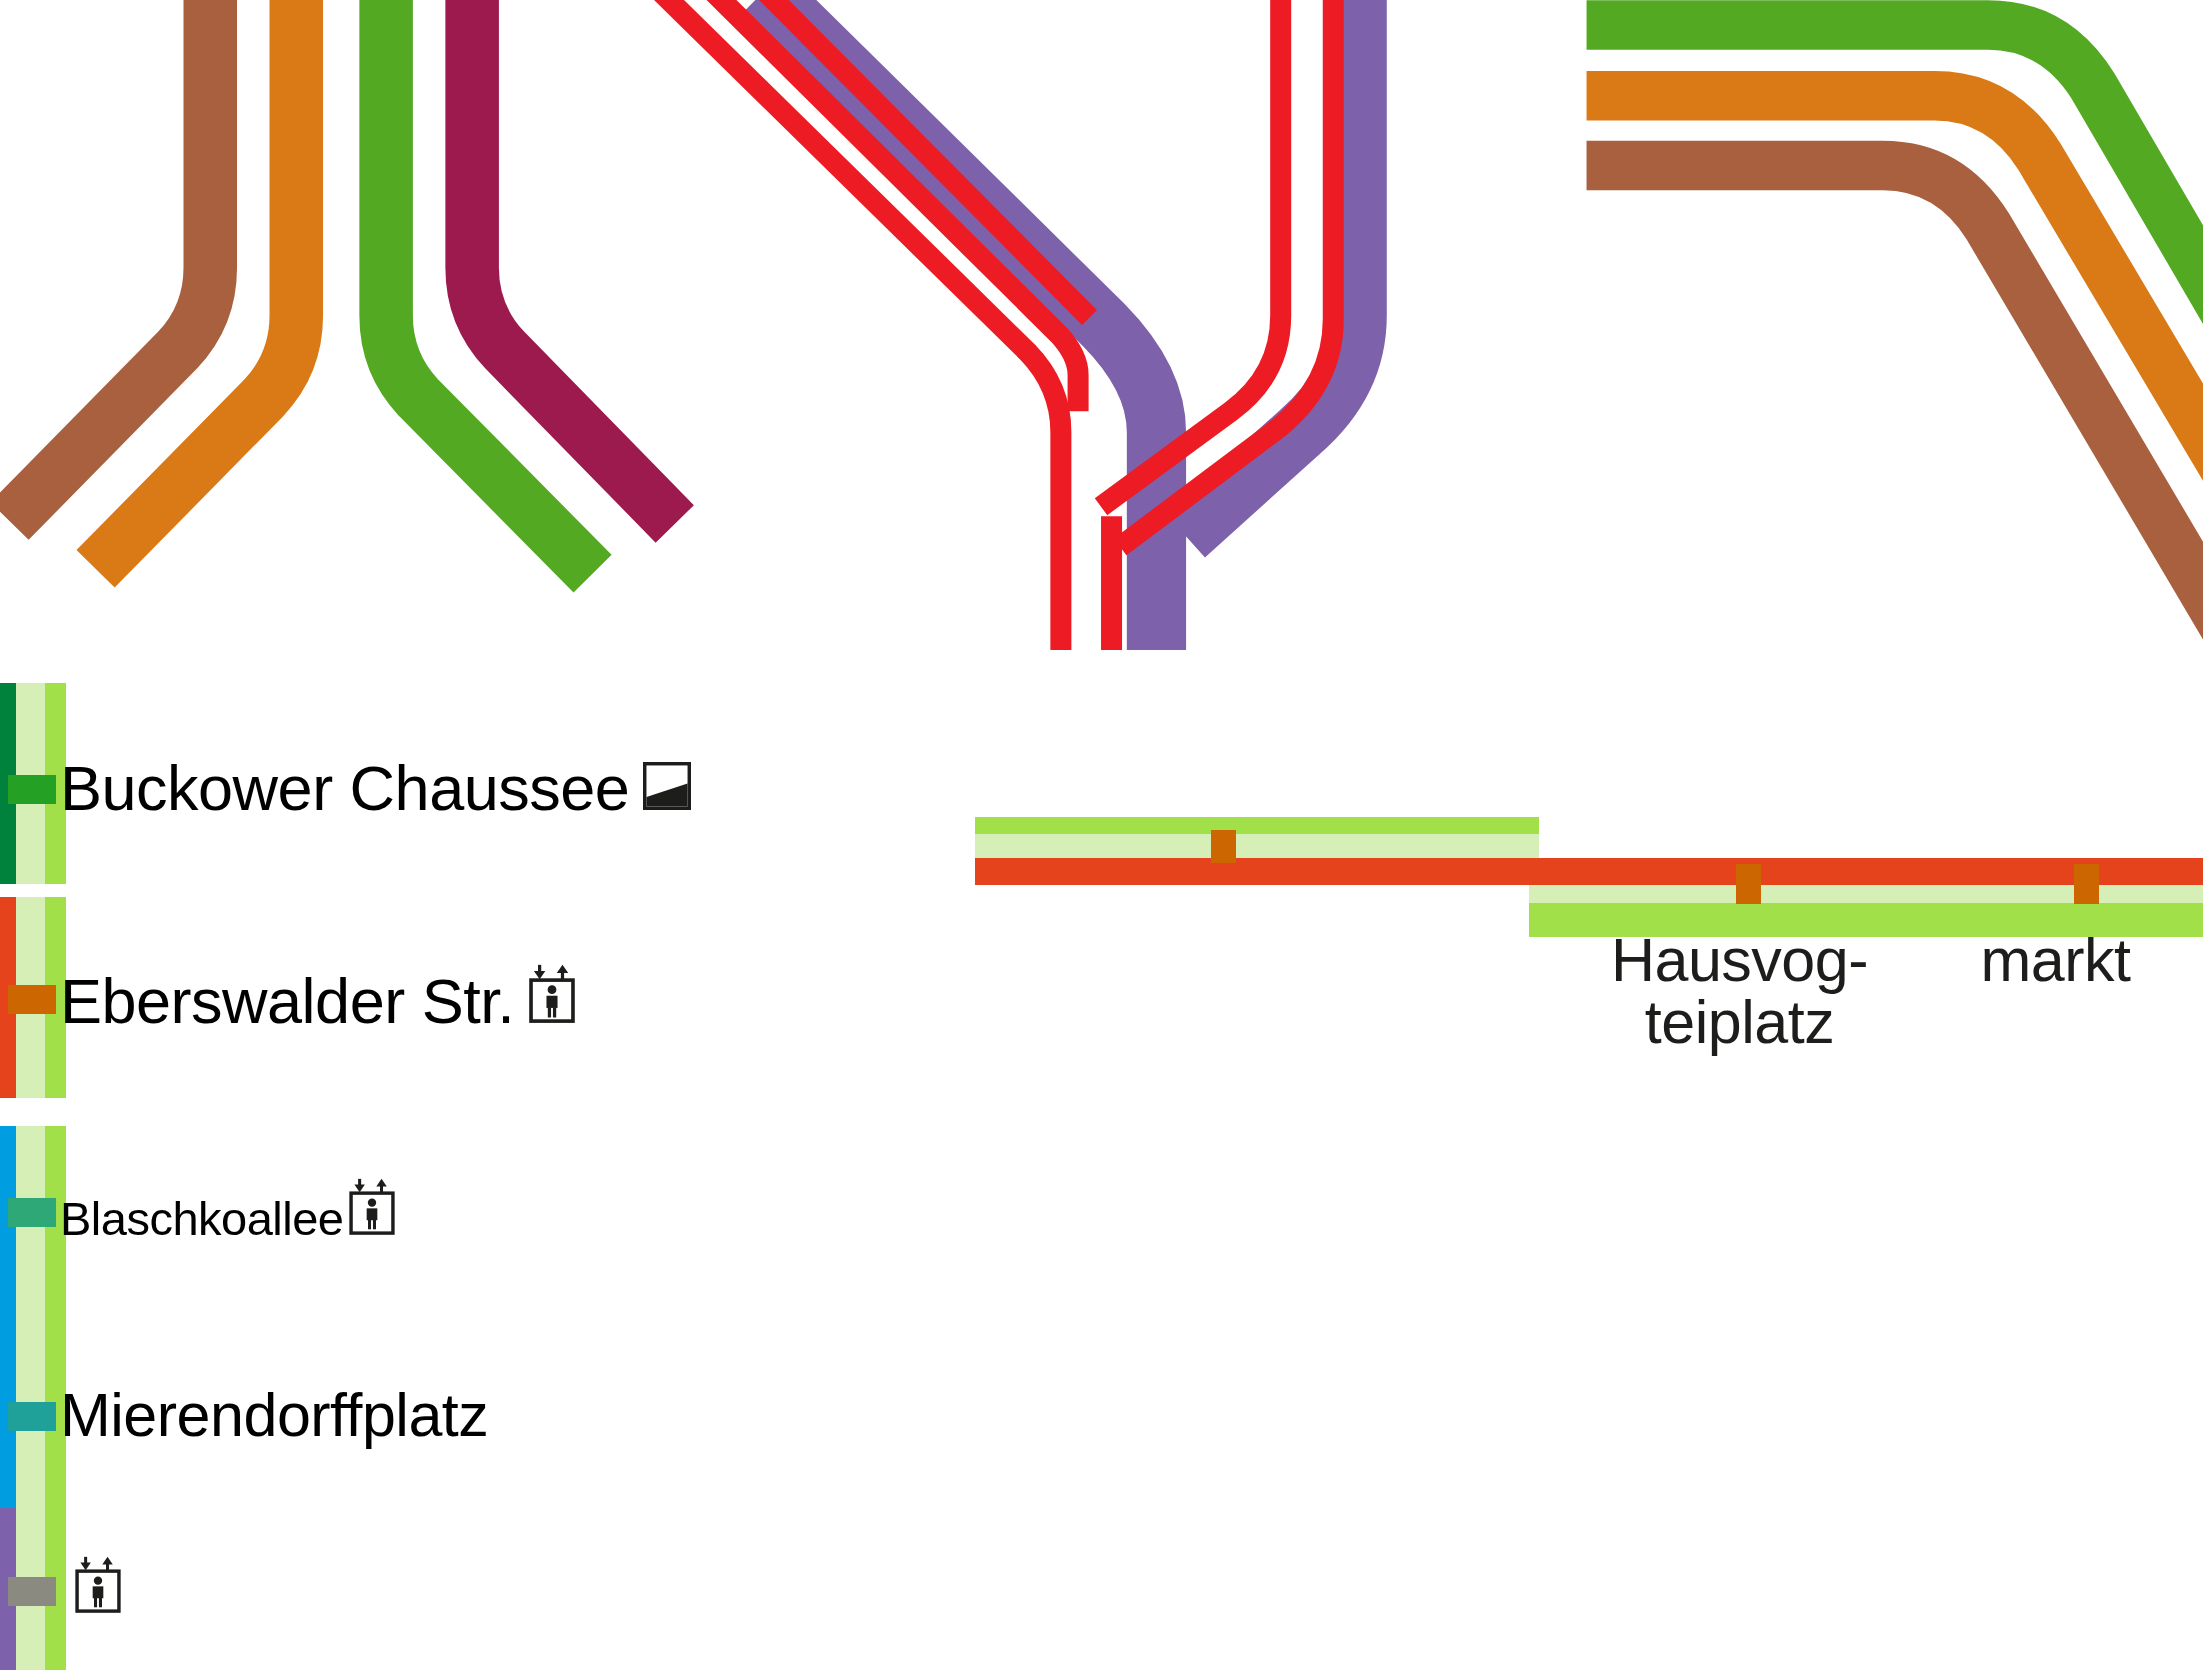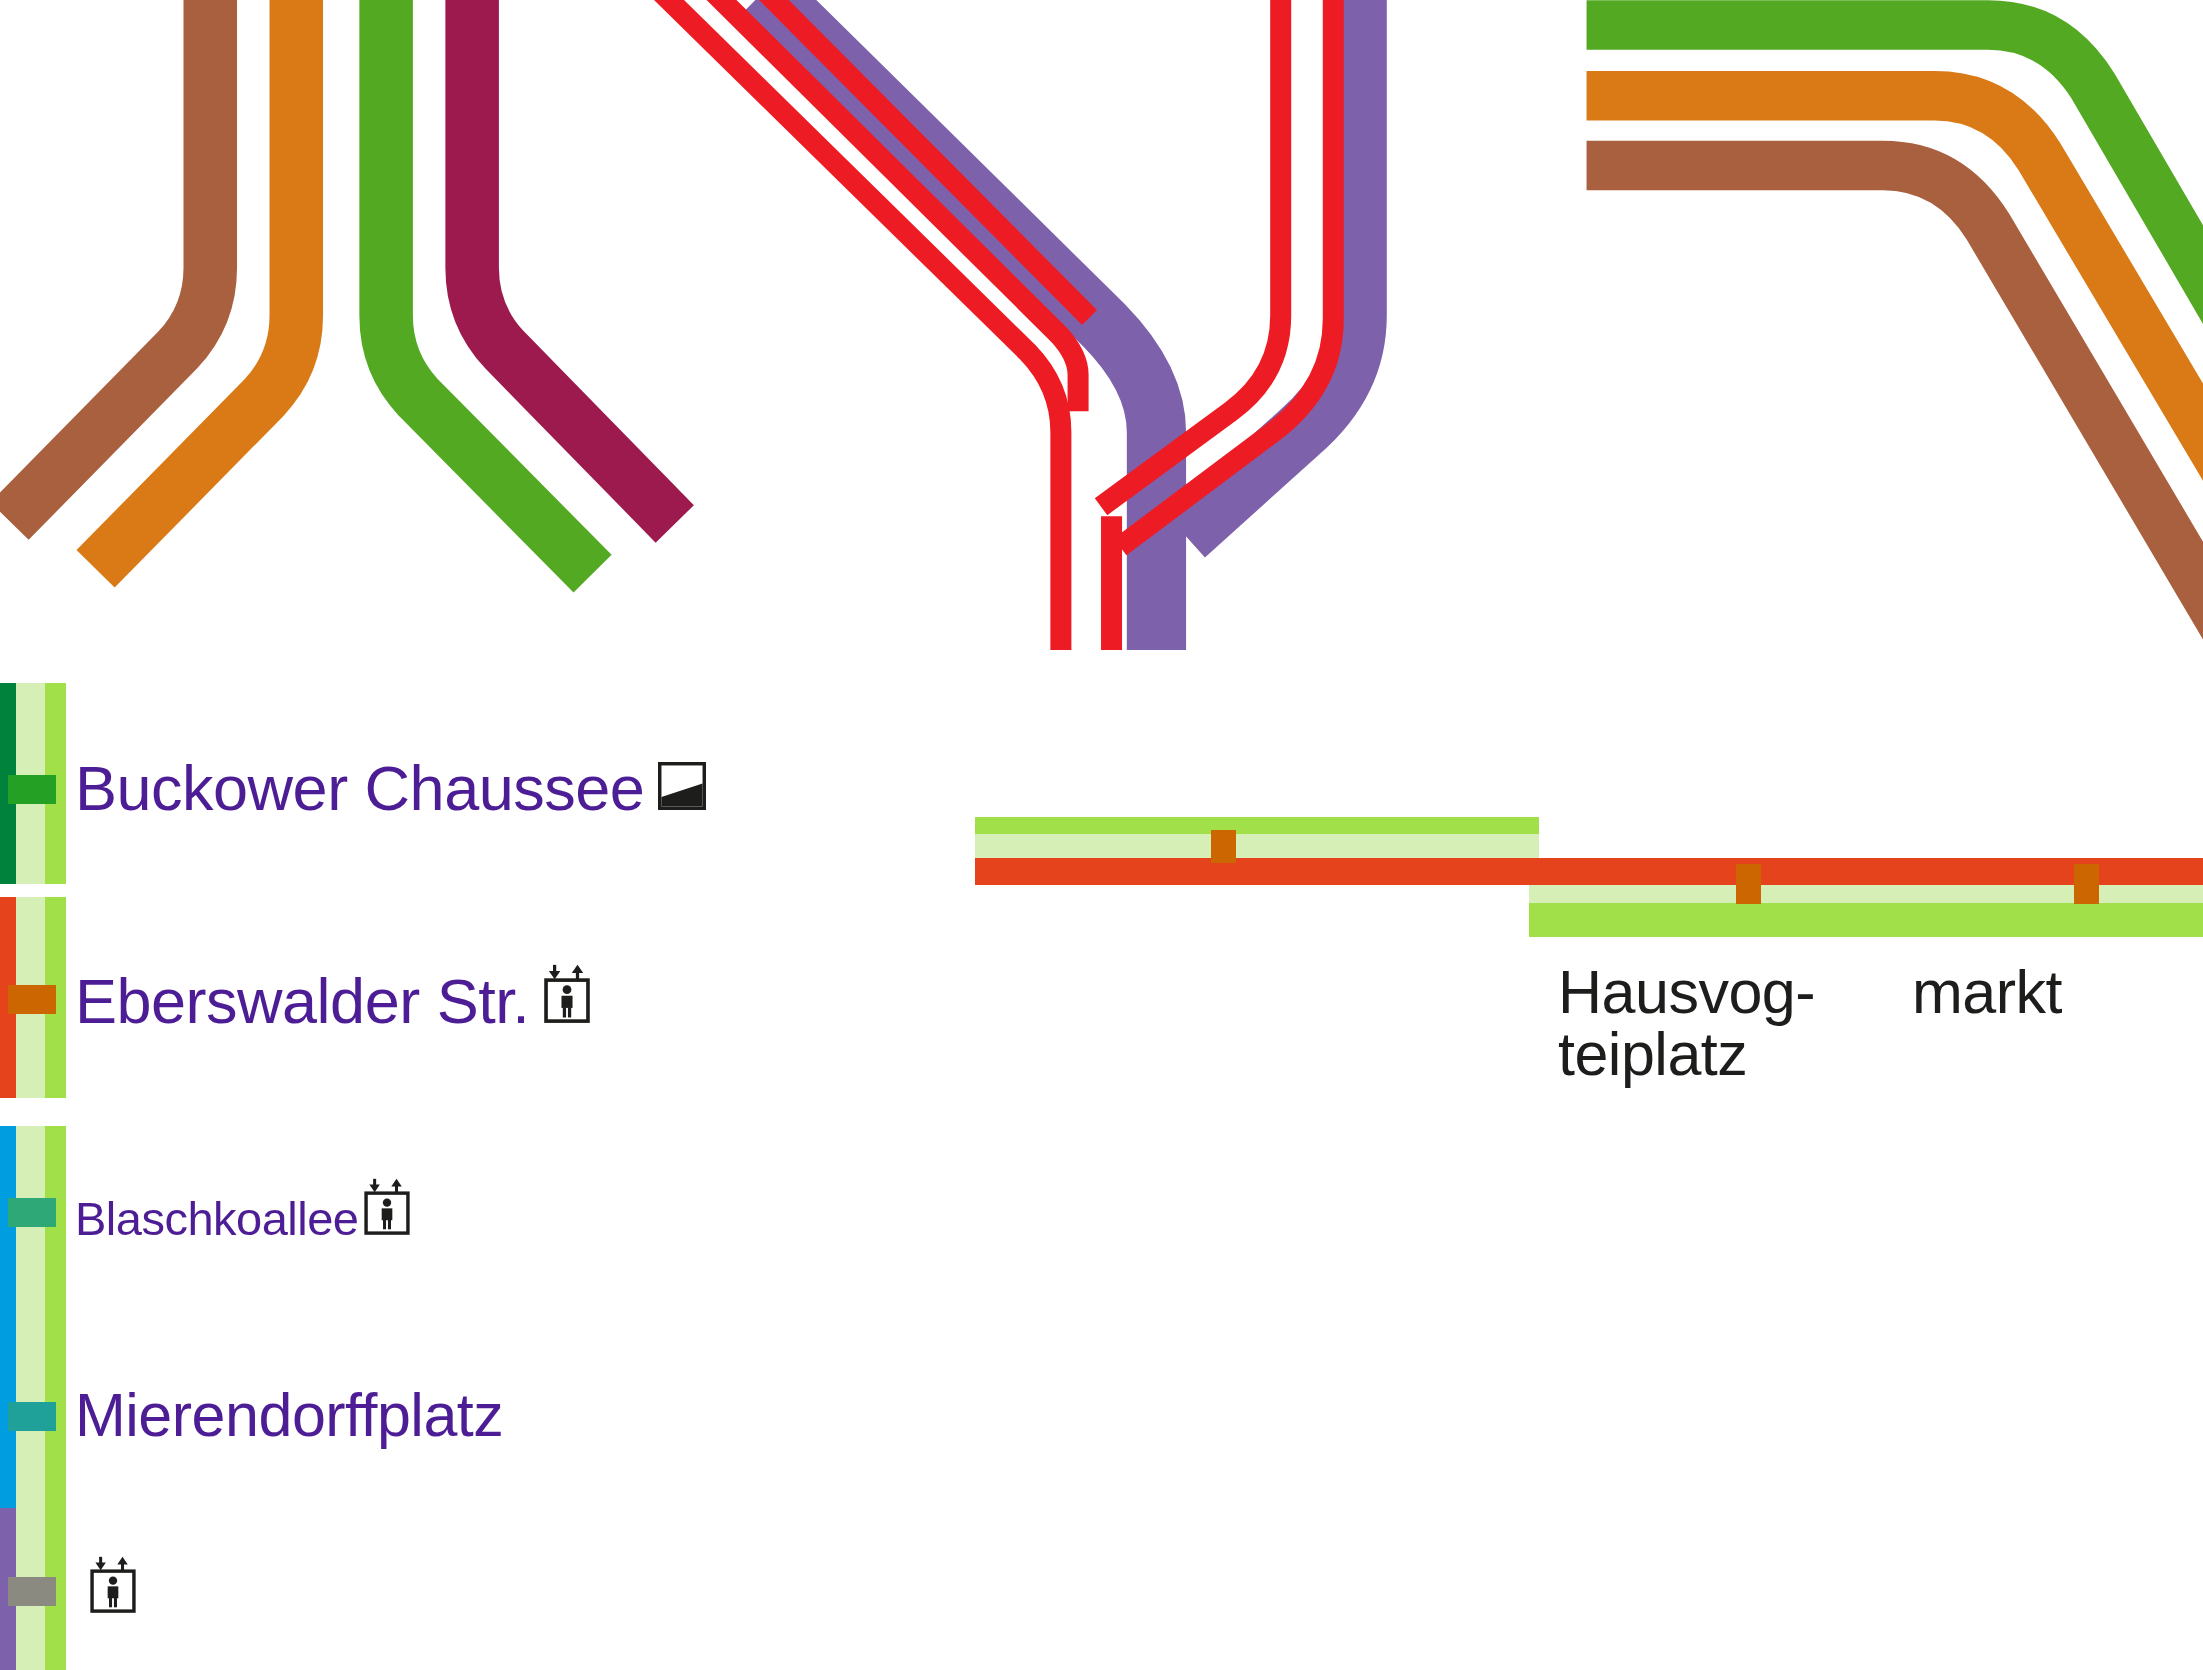--- a/index.html
+++ b/index.html
@@ -55,23 +55,23 @@
     background: #a2e04a;
   }
   .legend-row .stop-tick {
     position: absolute;
     left: 7.6px;
     width: 48px;
     height: 29px;
   }
   .legend-row .row-label {
     position: absolute;
-    left: 75px;
+    left: 60px;
     white-space: nowrap;
-    color: #4c1d95;
+    color: #000000;
     font-weight: 400;
     letter-spacing: -0.5px;
   }
   .legend-row .row-label .label-text {
     display: inline-block;
     vertical-align: baseline;
   }
 
   
   .icon-elevator {
@@ -107,22 +107,22 @@
     position: absolute;
     background: #cc6600;
   }
   .station-label {
     position: absolute;
     color: #1d1d1b;
     white-space: nowrap;
     letter-spacing: -0.5px;
   }
   .station-label.centered {
+    text-align: center;
     line-height: 1.02;
-    margin-top: 32px;
   }
 </style>
 </head>
 <body>
 
 <div id="map-root">
 
   <svg id="lines-layer" viewBox="0 0 2305 1748" xmlns="http://www.w3.org/2000/svg">
 
     <path d="M 220 -10 L 220 280 Q 220 330 186 366 L 10 545" stroke="#a9603f" stroke-width="56" fill="none" stroke-linecap="butt"></path>

